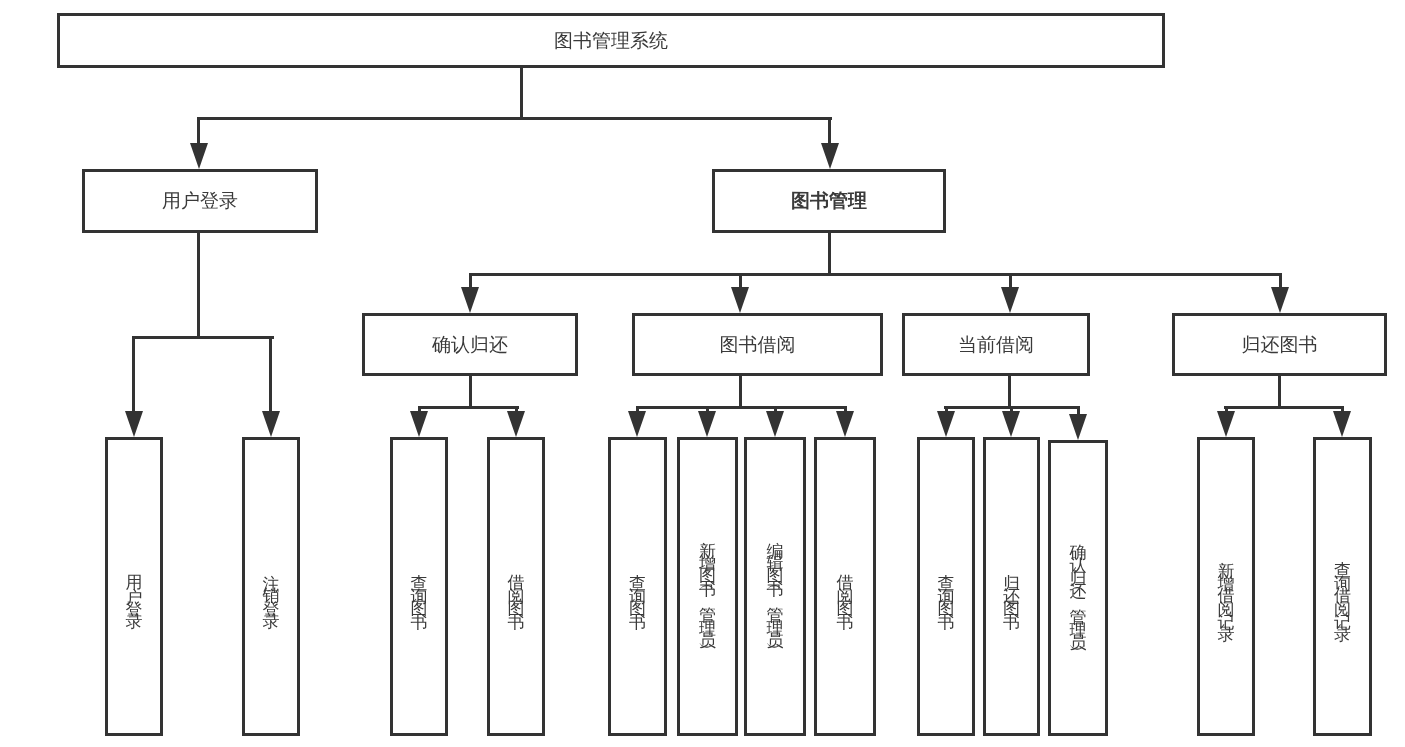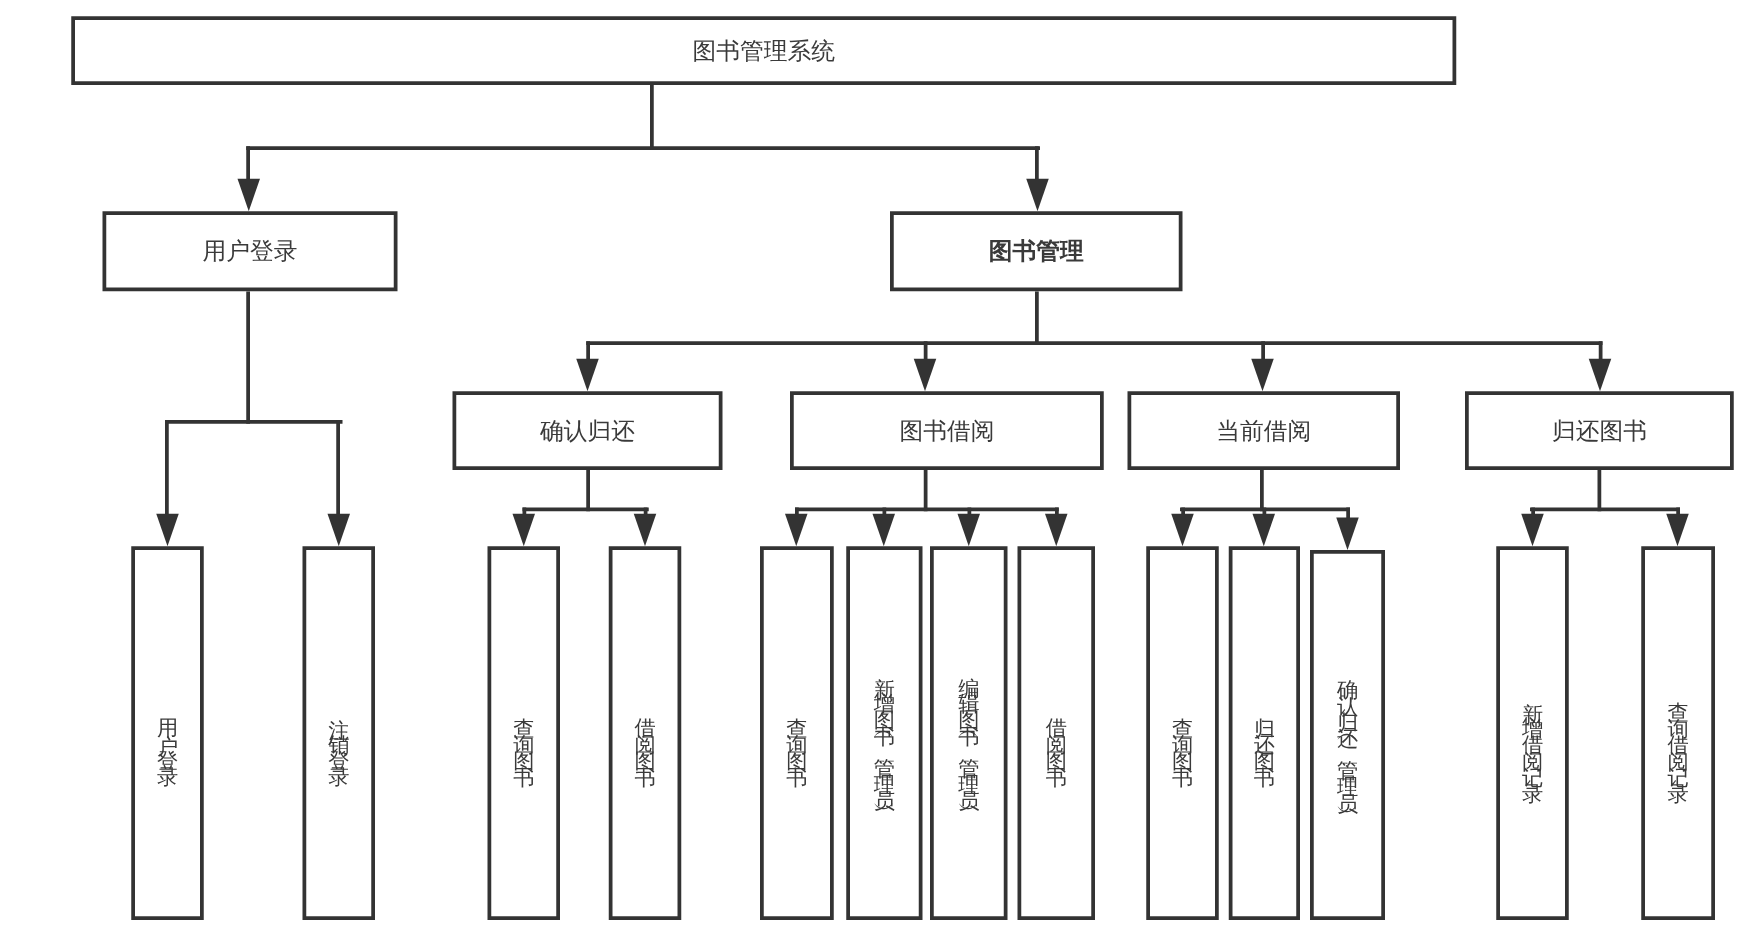--- a/index.html
+++ b/index.html
@@ -129,21 +129,21 @@
   <div class="box" style="left:712px;top:169px;width:234px;height:64px;font-weight:bold;">
     <span class="lbl">图书管理</span>
   </div>
 
   <div class="box" style="left:362px;top:313px;width:216px;height:63px;">
     <span class="lbl">确认归还</span>
   </div>
   <div class="box" style="left:632px;top:313px;width:251px;height:63px;">
     <span class="lbl">图书借阅</span>
   </div>
-  <div class="box" style="left:902px;top:313px;width:218px;height:63px;">
+  <div class="box" style="left:902px;top:313px;width:188px;height:63px;">
     <span class="lbl">当前借阅</span>
   </div>
   <div class="box" style="left:1172px;top:313px;width:215px;height:63px;">
     <span class="lbl">归还图书</span>
   </div>
 
   <div class="box vbox" style="left:105px;top:437px;width:58px;height:299px;">
     <span class="lbl">用户登录</span>
   </div>
   <div class="box vbox" style="left:242px;top:437px;width:58px;height:299px;">

